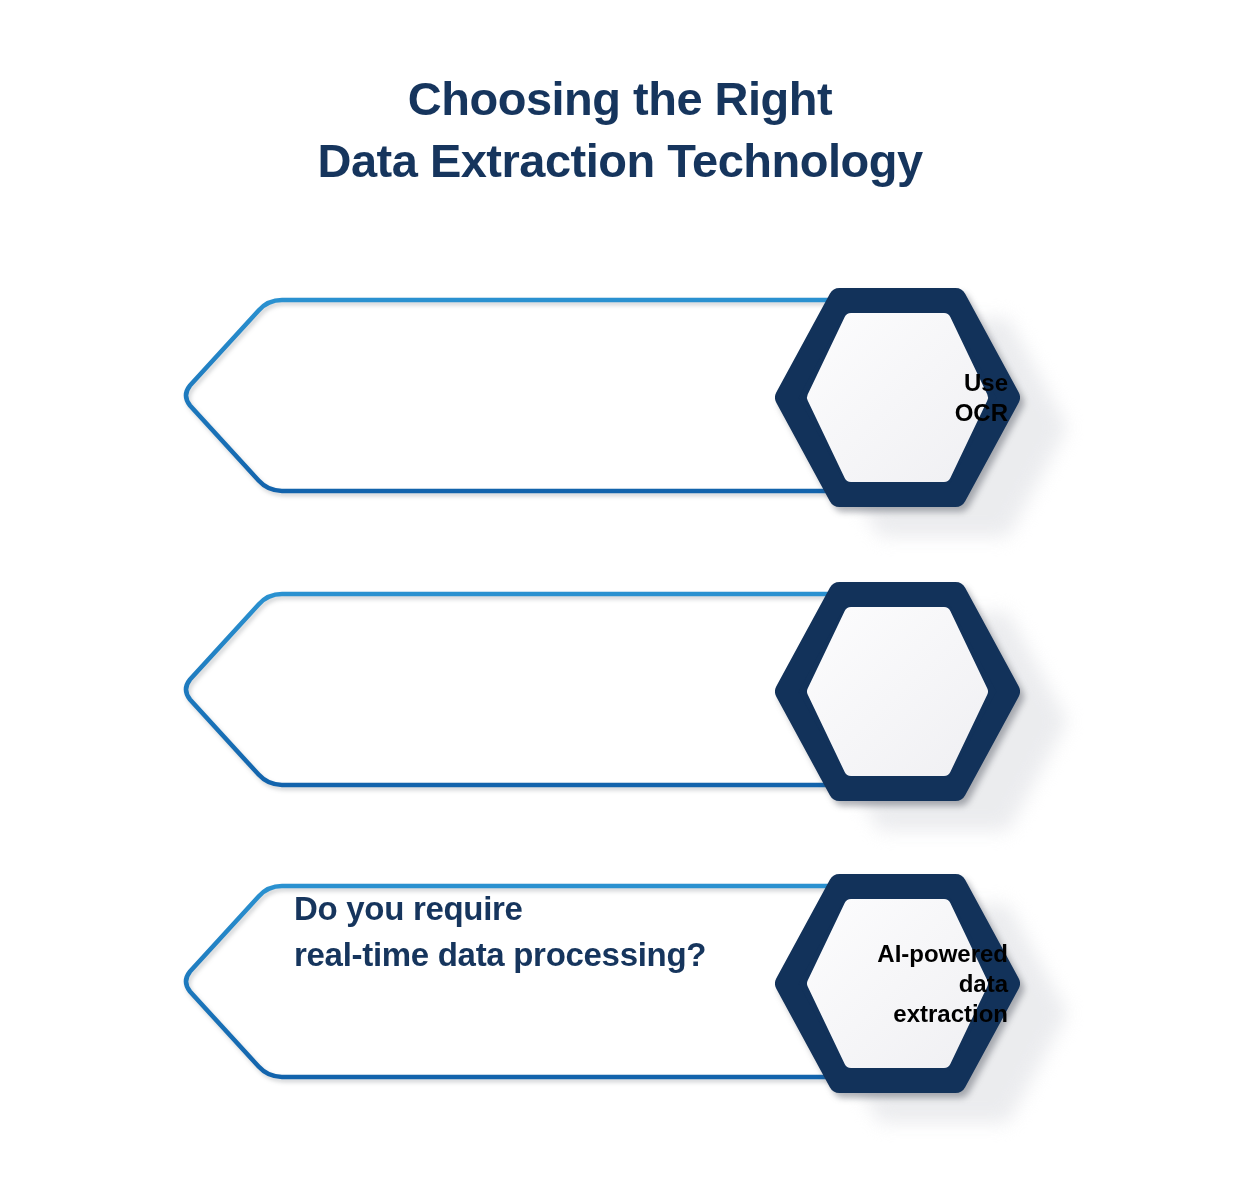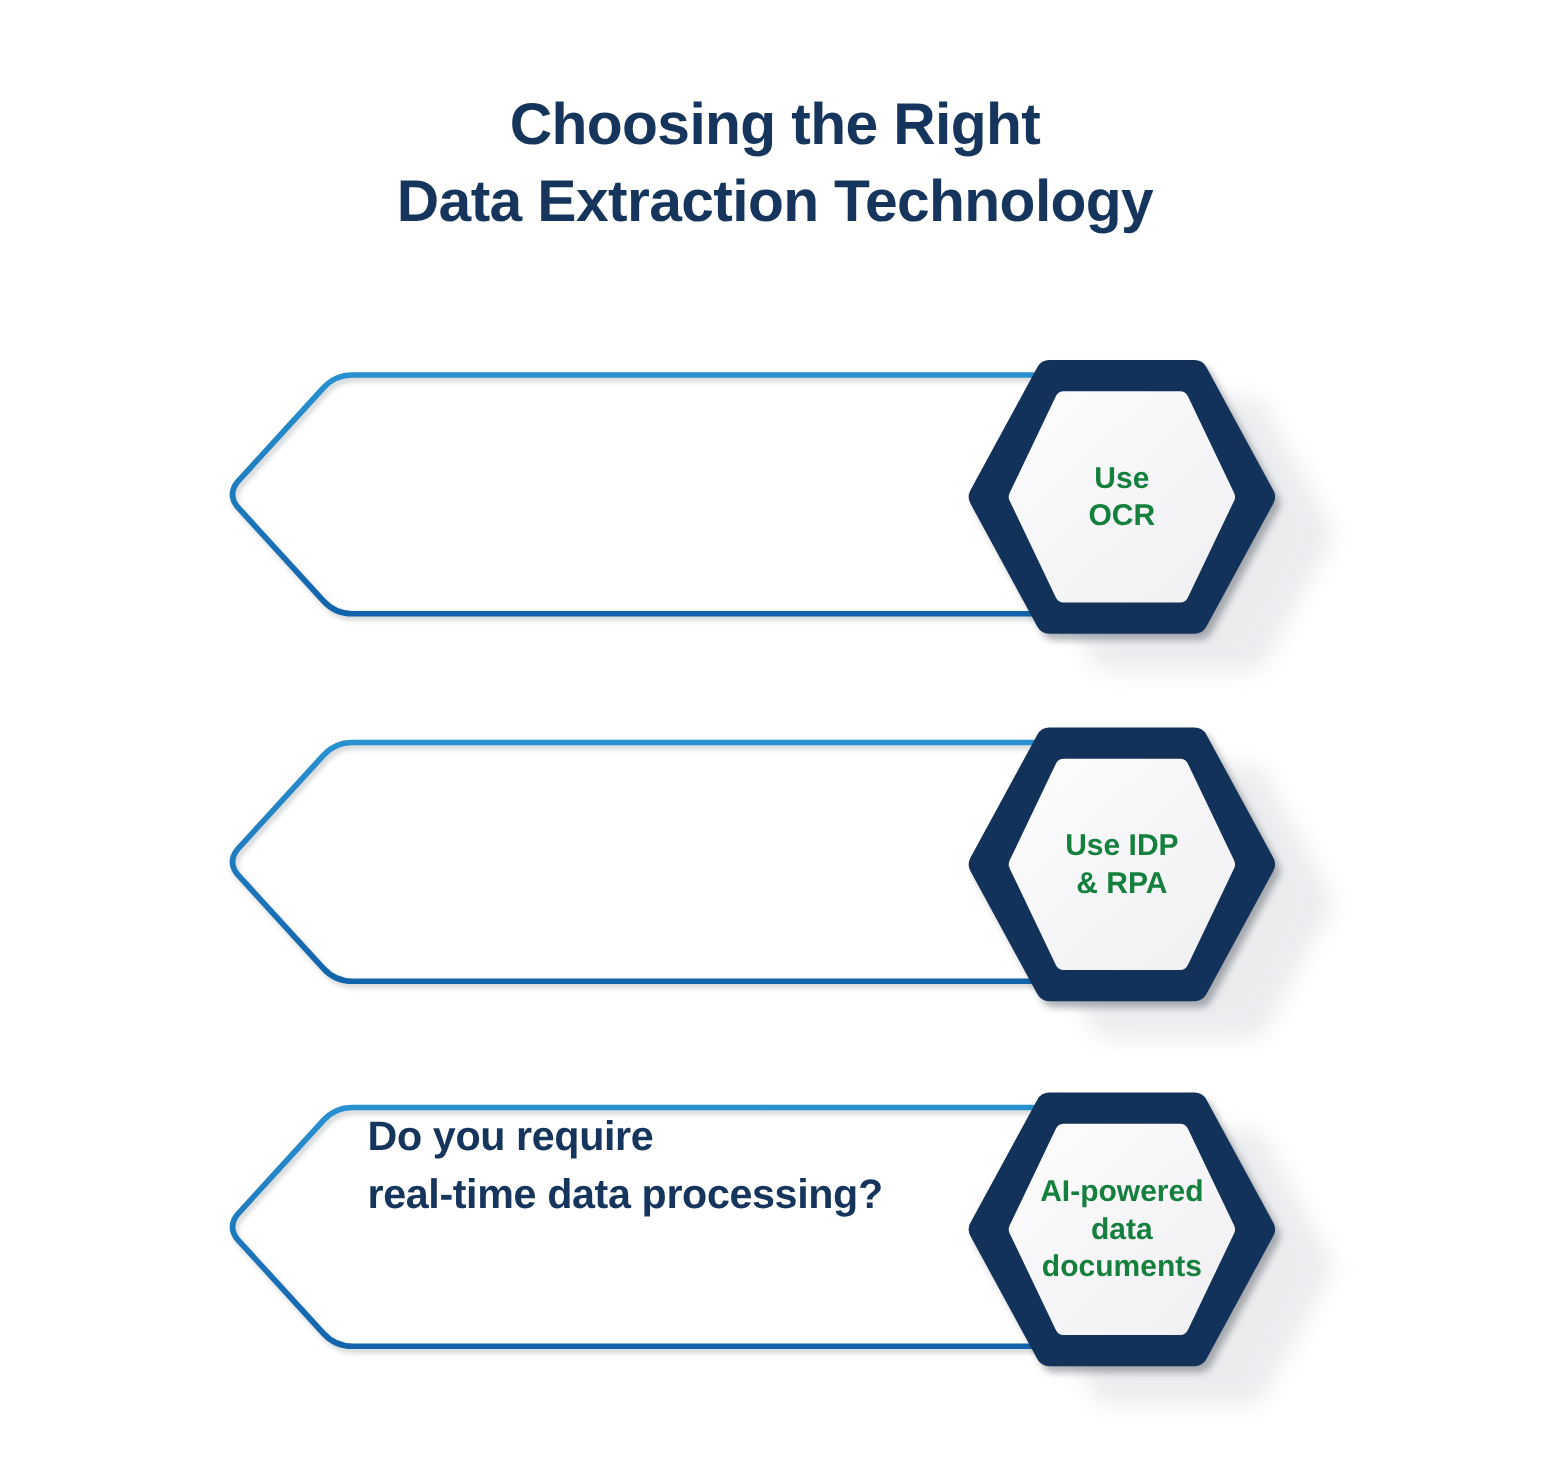--- a/index.html
+++ b/index.html
@@ -44,25 +44,25 @@
     line-height: 46px;
     font-weight: bold;
     letter-spacing: -0.3px;
     color: #16355d;
     white-space: pre-line;
   }
   .hex-label {
     position: absolute;
     left: 787px;
     width: 221px;
-    text-align: center;
+    text-align: right;
     font-size: 24px;
     line-height: 30px;
     font-weight: bold;
-    color: #15803d;
+    color: #000000;
     white-space: pre-line;
   }
   .arrow-path {
     fill: none;
     stroke: url(#arrowStroke);
     stroke-width: 4.5;
     stroke-linecap: round;
     filter: drop-shadow(2px 3px 2px rgba(40, 50, 60, 0.22));
   }
   .hex-shadow {
@@ -116,28 +116,26 @@
   </svg>
   <div class="hex-label" style="top:368px">Use
 OCR</div>
 
   <svg class="row-svg" style="top:554px" viewBox="0 0 1240 300">
     <path class="arrow-path" d="M 940 40 H 282 Q 268 40 258.6 50.4 L 190 125.5 Q 182 135.5 190 145.5 L 258.6 220.6 Q 268 231 282 231 H 940"></path>
     <path class="hex-shadow" transform="translate(46,30)" d="M 786 137.5 L 839.5 39 L 955.5 39 L 1009 137.5 L 955.5 236 L 839.5 236 Z"></path>
     <path class="hex-outer" d="M 786 137.5 L 839.5 39 L 955.5 39 L 1009 137.5 L 955.5 236 L 839.5 236 Z"></path>
     <path class="hex-inner" d="M 814 137.5 L 851 60 L 944 60 L 981 137.5 L 944 215 L 851 215 Z"></path>
   </svg>
-  <div class="hex-label" style="top:662px">Use IDP
-&amp; RPA</div>
 
   <svg class="row-svg" style="top:846px" viewBox="0 0 1240 300">
     <path class="arrow-path" d="M 940 40 H 282 Q 268 40 258.6 50.4 L 190 125.5 Q 182 135.5 190 145.5 L 258.6 220.6 Q 268 231 282 231 H 940"></path>
     <path class="hex-shadow" transform="translate(46,30)" d="M 786 137.5 L 839.5 39 L 955.5 39 L 1009 137.5 L 955.5 236 L 839.5 236 Z"></path>
     <path class="hex-outer" d="M 786 137.5 L 839.5 39 L 955.5 39 L 1009 137.5 L 955.5 236 L 839.5 236 Z"></path>
     <path class="hex-inner" d="M 814 137.5 L 851 60 L 944 60 L 981 137.5 L 944 215 L 851 215 Z"></path>
   </svg>
   <div class="question" style="top:886px">Do you require
 real-time data processing?</div>
   <div class="hex-label" style="top:939px">AI-powered
 data
-documents</div>
+extraction</div>
 
 </div>
 
 </body></html>

